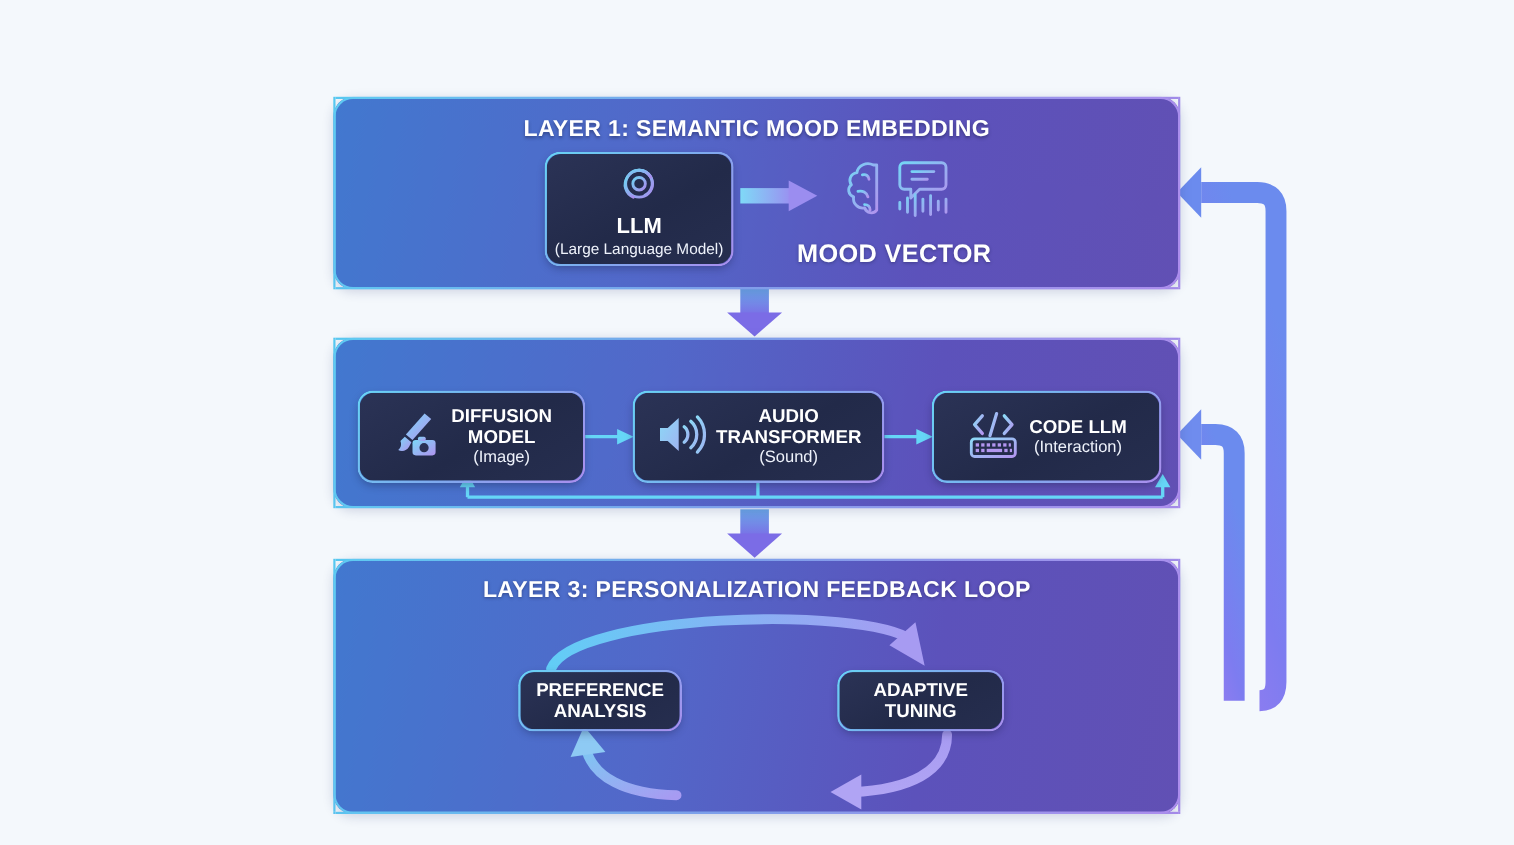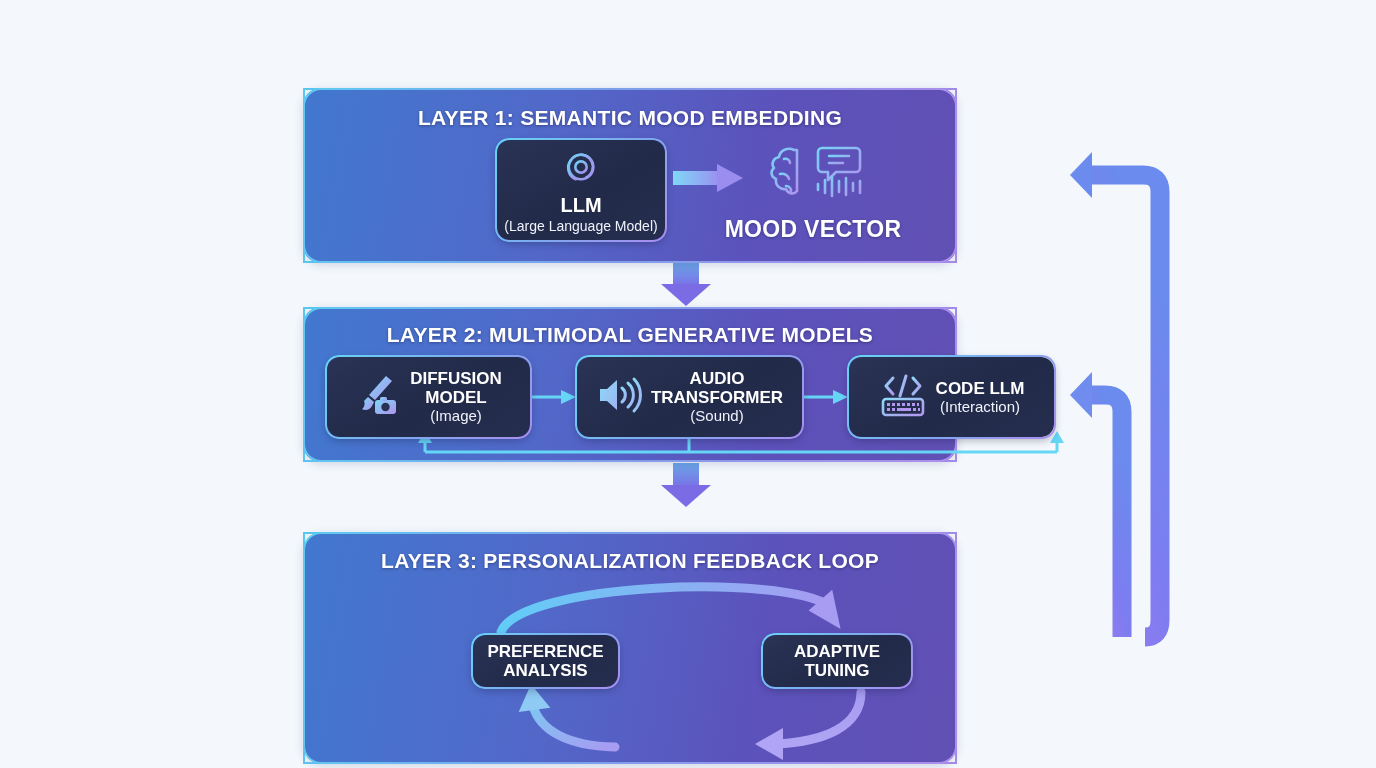--- a/index.html
+++ b/index.html
@@ -31,21 +31,21 @@
     font-weight: 700;
     letter-spacing: 0.5px;
     color: #17305e;
     text-transform: uppercase;
   }
 
   
   .layer-panel {
     position: absolute;
     left: 303px;
-    width: 654px;
+    width: 770px;
     border-radius: 18px;
     background: linear-gradient(100deg, #4278cf 0%, #5268c9 38%, #5c52bb 70%, #6150b4 100%);
     border: 2px solid;
     border-image: linear-gradient(100deg, #57c8f0 0%, #7a9ae8 50%, #a48ae8 100%) 1;
     box-shadow: 0 2px 10px rgba(40,50,110,0.18);
     overflow: visible;
   }
   .layer-panel::before {
     content: "";
     position: absolute;
@@ -54,21 +54,21 @@
     padding: 2px;
     background: linear-gradient(100deg, #5ecbf2 0%, #7ba0ea 45%, #ad8ded 100%);
     -webkit-mask: linear-gradient(#000 0 0) content-box, linear-gradient(#000 0 0);
     -webkit-mask-composite: xor;
     mask-composite: exclude;
     pointer-events: none;
   }
 
   #layer1 { top: 88px;  height: 175px; }
   #layer2 { top: 307px; height: 155px; }
-  #layer3 { top: 532px; height: 232px; border-radius: 20px; }
+  #layer3 { top: 508px; height: 232px; }
 
   .layer-title {
     position: absolute;
     left: 0; right: 0;
     text-align: center;
     color: #ffffff;
     font-size: 21px;
     font-weight: 700;
     letter-spacing: 0.3px;
     text-transform: uppercase;
@@ -300,21 +300,20 @@
 
             <path d="M58 48 v-6 M65 51 v-13 M72 54 v-19 M79 50 v-11 M86 53 v-17 M93 49 v-8 M100 51 v-12"></path>
           </g>
         </svg>
       </span>
       <span class="mood-label">MOOD VECTOR</span>
     </div>
   </section>
 
   <section class="layer-panel" id="layer2">
-    <div class="layer-title">LAYER 2: MULTIMODAL GENERATIVE MODELS</div>
 
     <svg class="ovl-in" width="770" height="155">
       <g stroke="#66d6f7" stroke-width="3" fill="none">
 
         <path d="M 227 88 L 259 88"></path>
 
         <path d="M 499 88 L 531 88"></path>
 
         <path d="M 384 130 L 384 143"></path>
         <path d="M 120 143 L 752 143"></path>

